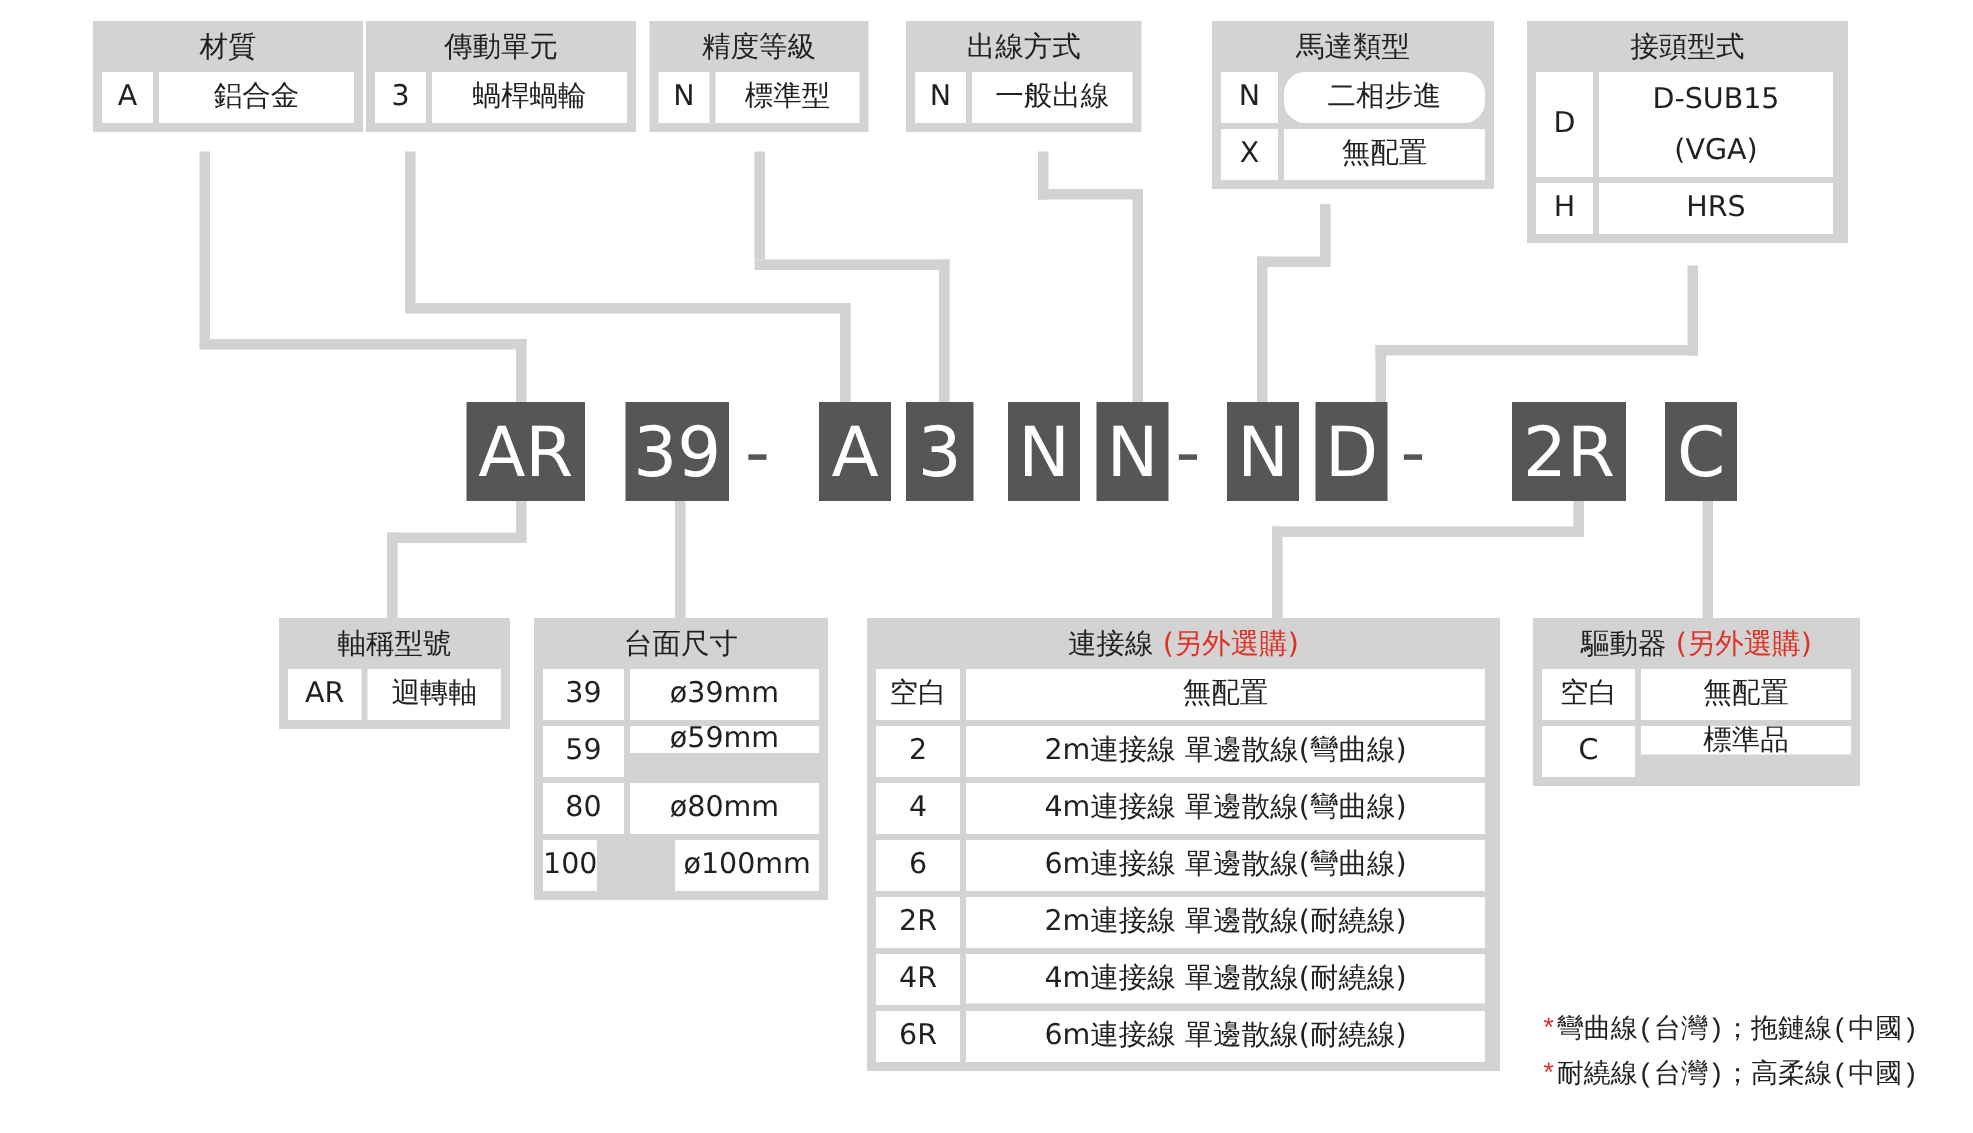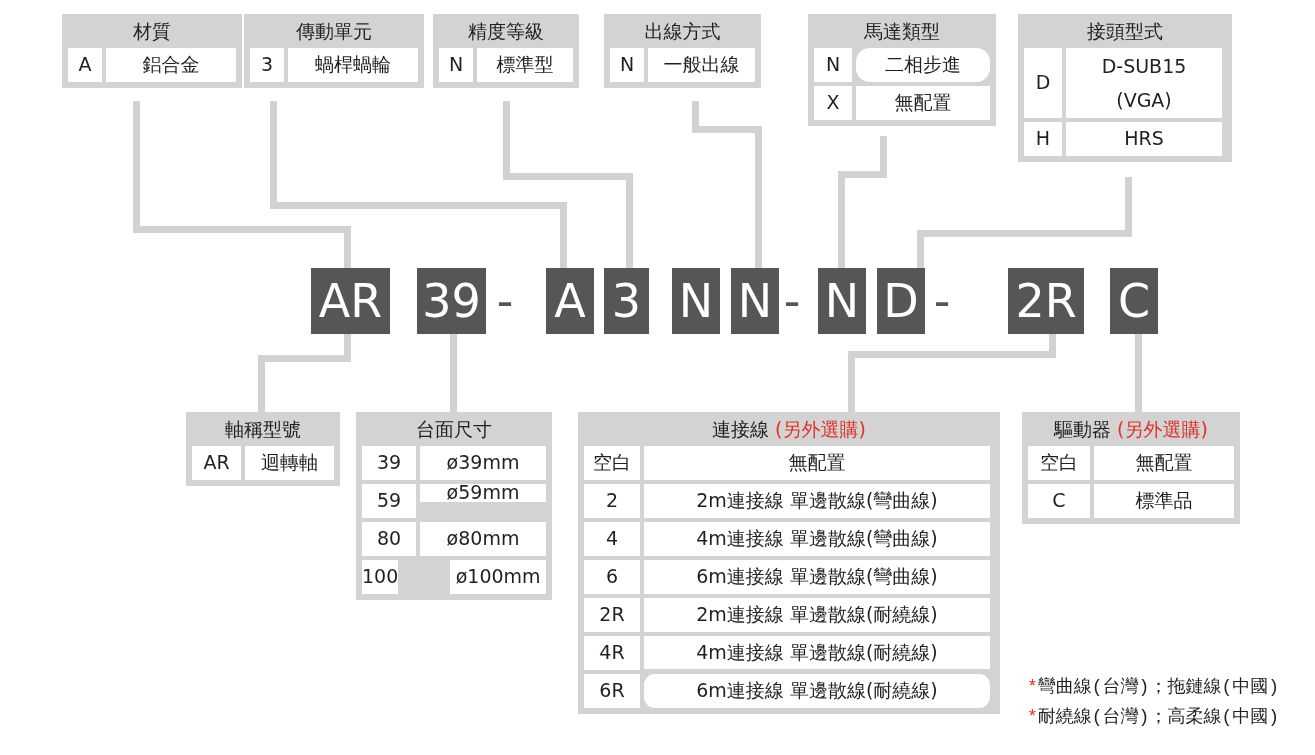--- a/index.html
+++ b/index.html
@@ -199,36 +199,36 @@
     <div class="row">
       <div class="cell code-cell" style="width:56px;height:34px;">2R</div>
       <div class="cell" style="width:346px;height:34px;">2m連接線 單邊散線(耐繞線)</div>
     </div>
     <div class="row">
       <div class="cell code-cell" style="width:56px;height:34px;">4R</div>
       <div class="cell" style="width:346px;height:33px;">4m連接線 單邊散線(耐繞線)</div>
     </div>
     <div class="row">
       <div class="cell code-cell" style="width:56px;height:34px;">6R</div>
-      <div class="cell" style="width:346px;height:34px;border-radius:11px;">6m連接線 單邊散線(耐繞線)</div>
+      <div class="cell" style="width:346px;height:34px;">6m連接線 單邊散線(耐繞線)</div>
     </div>
   </div>
 
   <div class="grp" style="left:1022px;top:412px;width:218px;">
     <div class="grp-title">
       <span>驅動器</span>
       <span class="opt">(另外選購)</span>
     </div>
     <div class="row">
       <div class="cell code-cell" style="width:62px;height:34px;">空白</div>
       <div class="cell" style="width:140px;height:34px;">無配置</div>
     </div>
     <div class="row">
       <div class="cell code-cell" style="width:62px;height:34px;">C</div>
-      <div class="cell" style="width:140px;height:34px;">標準品</div>
+      <div class="cell" style="width:140px;height:19px;">標準品</div>
     </div>
   </div>
 
   <div class="note" style="left:1027px;top:672px;">
     <span class="star">*</span><span>彎曲線(台灣)；拖鏈線(中國)</span>
   </div>
   <div class="note" style="left:1027px;top:702px;">
     <span class="star">*</span><span>耐繞線(台灣)；高柔線(中國)</span>
   </div>
 

